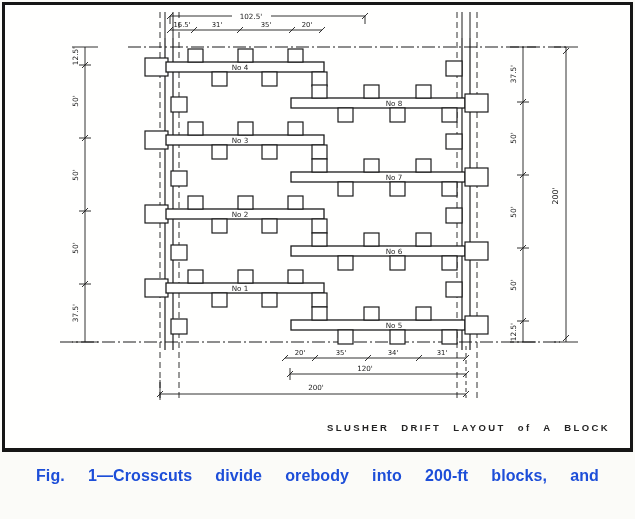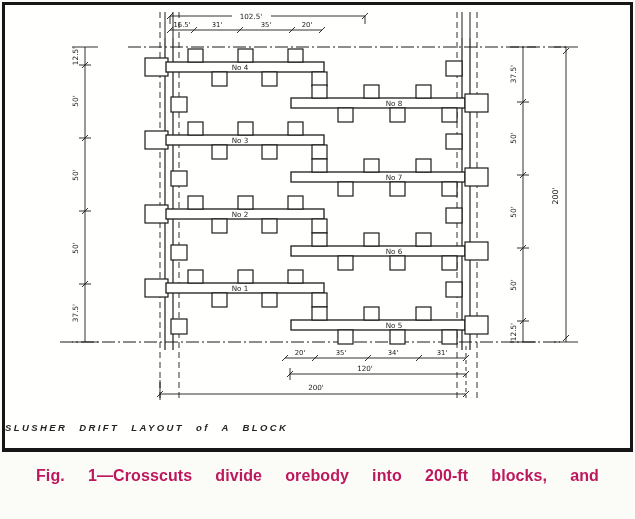--- a/index.html
+++ b/index.html
@@ -14,29 +14,28 @@
     position:absolute;left:2px;top:2px;
     width:631px;height:450px;
     box-sizing:border-box;
     border:3px solid #161616;
     border-bottom-width:4px;
     background:#fffffe;
   }
   .frame svg{position:absolute;left:0;top:0;}
   .diagram-title{
     position:absolute;left:0;right:20px;top:417px;
-    text-align:left;
+    text-align:right;
     font-size:9.5px;font-weight:bold;color:#242424;
     letter-spacing:2.4px;word-spacing:7px;
     white-space:nowrap;
-    font-style:italic;
   }
   .caption{
     position:absolute;left:36px;top:464px;width:563px;
-    font-size:16px;font-weight:bold;color:#be185d;
+    font-size:16px;font-weight:bold;color:#1d4ed8;
     line-height:23px;letter-spacing:0.1px;
   }
   .caption .cap-line{
     text-align:justify;
     text-align-last:justify;
     white-space:nowrap;
   }
 </style>
 </head>
 <body>

